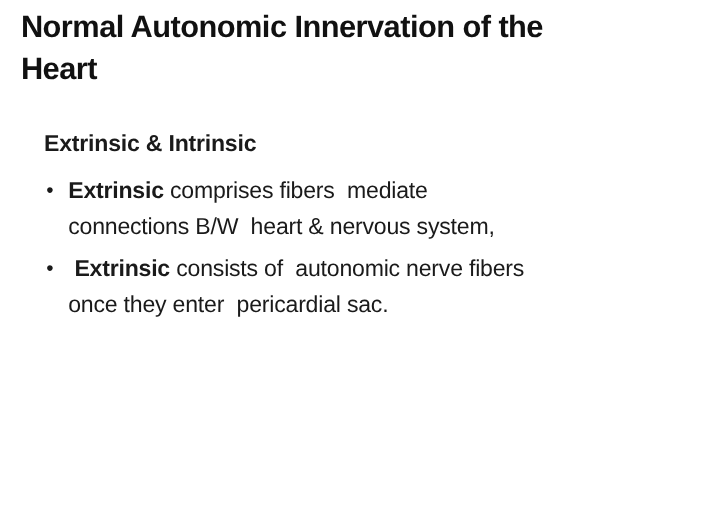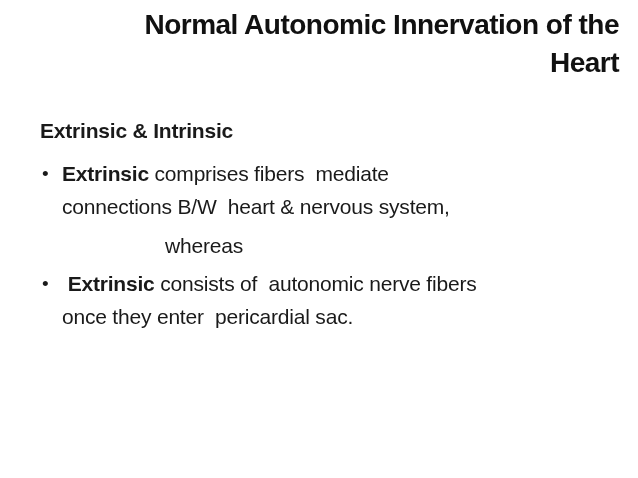--- a/index.html
+++ b/index.html
@@ -15,21 +15,21 @@
     overflow: hidden;
     font-family: "Liberation Sans", "DejaVu Sans", sans-serif;
     color: #1a1a1a;
   }
   .title {
     margin: 6px auto 0 auto;
     max-width: 600px;
     font-size: 28px;
     line-height: 38px;
     font-weight: 700;
-    text-align: right;
+    text-align: left;
     letter-spacing: -0.5px;
     white-space: pre-wrap;
     color: #111111;
   }
   .content {
     padding: 0 38px 0 40px;
     font-size: 21px;
     line-height: 33px;
     letter-spacing: -0.2px;
   }
@@ -71,21 +71,20 @@
 
   <div class="content">
     <div class="subtitle">Extrinsic &amp; Intrinsic</div>
 
     <div class="bullet-item b1">
       <span class="marker">•</span>
       <span class="bullet-text"><b>Extrinsic</b><span> comprises fibers  mediate
 connections B/W  heart &amp; nervous system,</span></span>
     </div>
 
-    <div class="connector">whereas</div>
 
     <div class="bullet-item b2">
       <span class="marker">•</span>
       <span class="bullet-text"><b> Extrinsic</b><span> consists of  autonomic nerve fibers
 once they enter  pericardial sac.</span></span>
     </div>
   </div>
 </div>
 
 </body></html>

